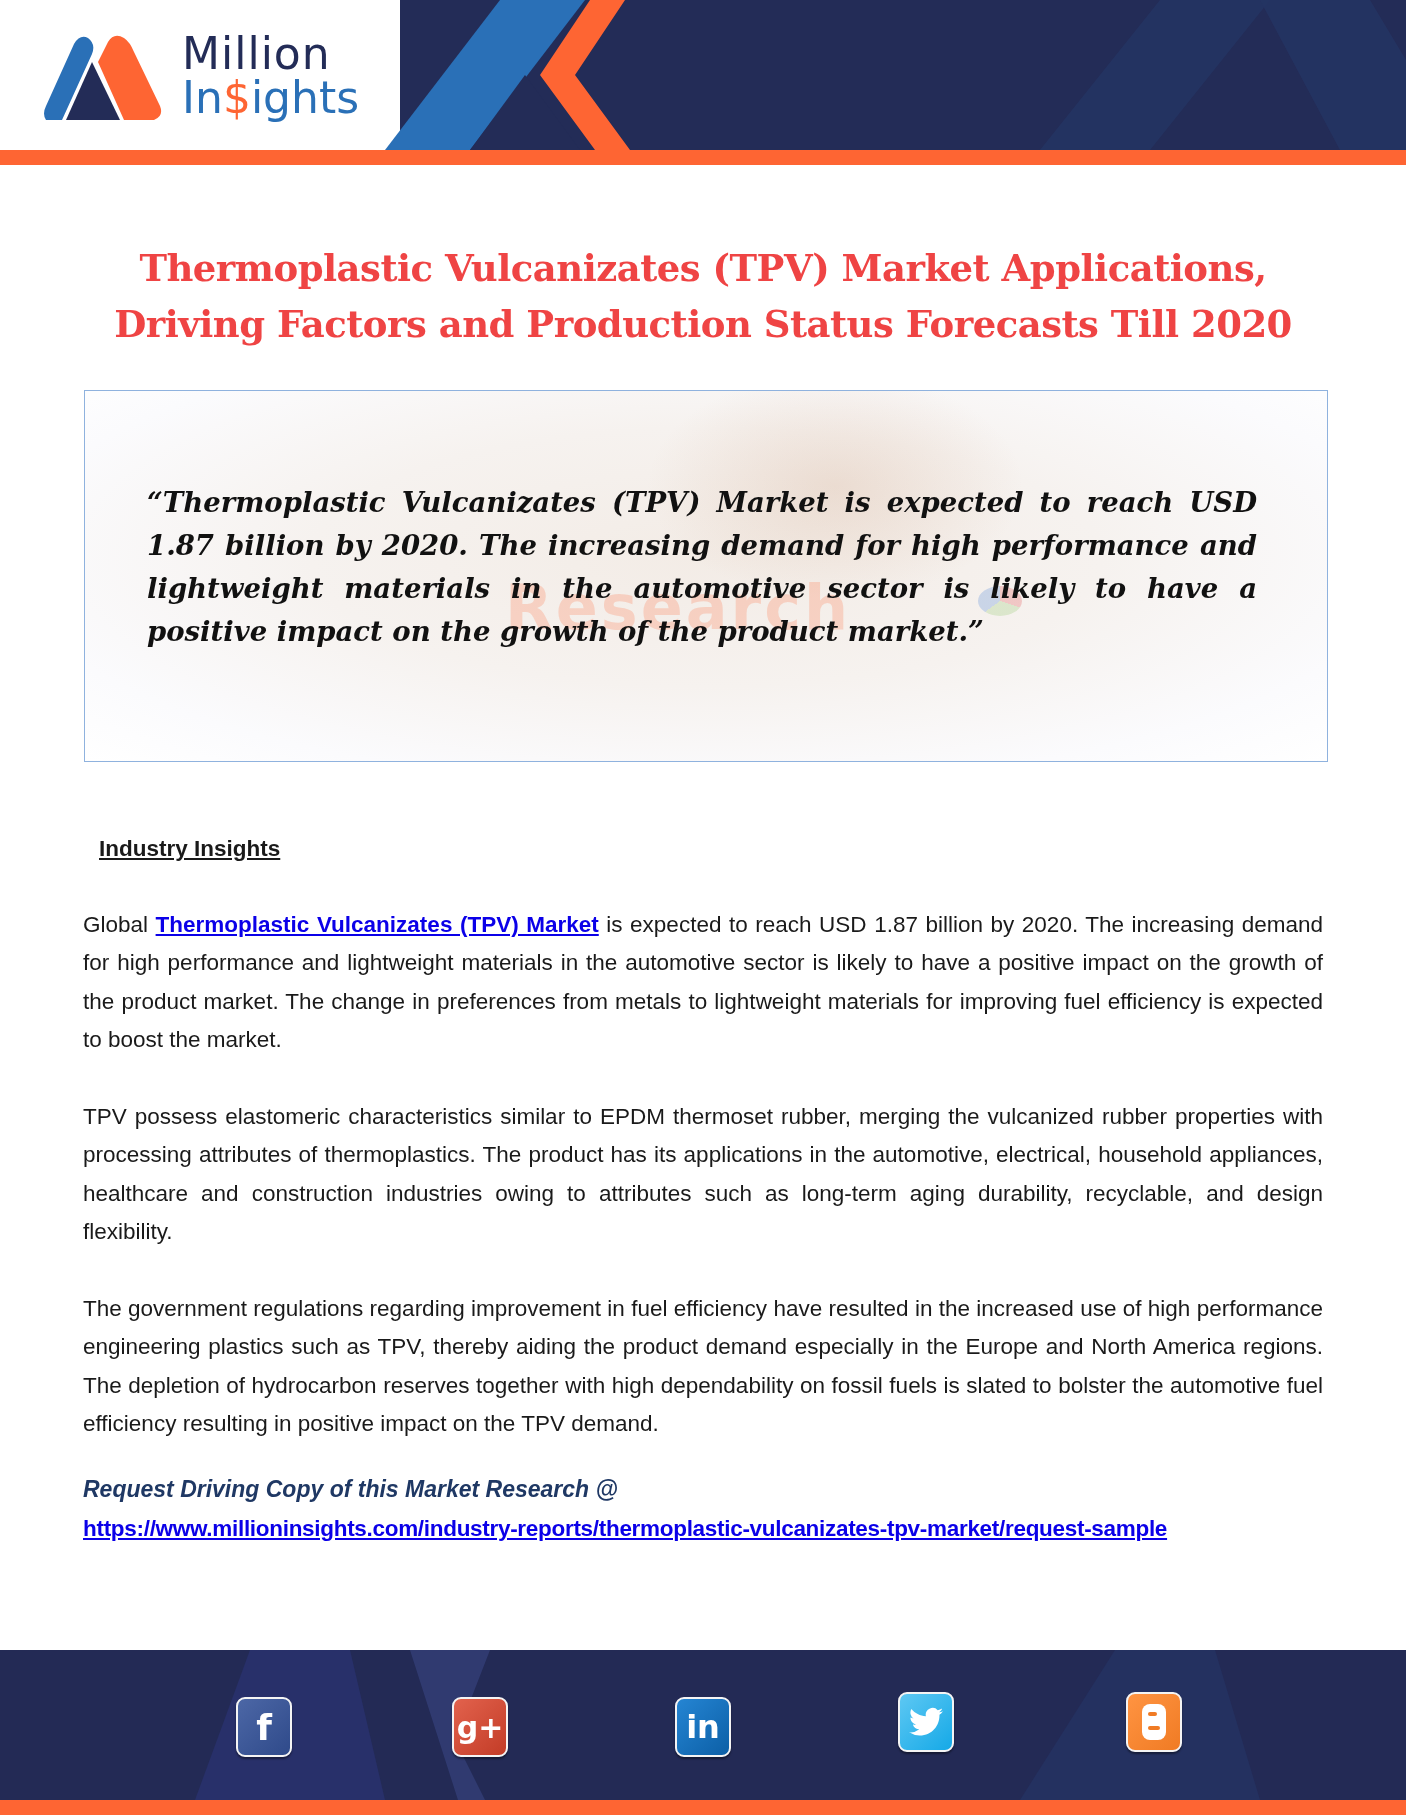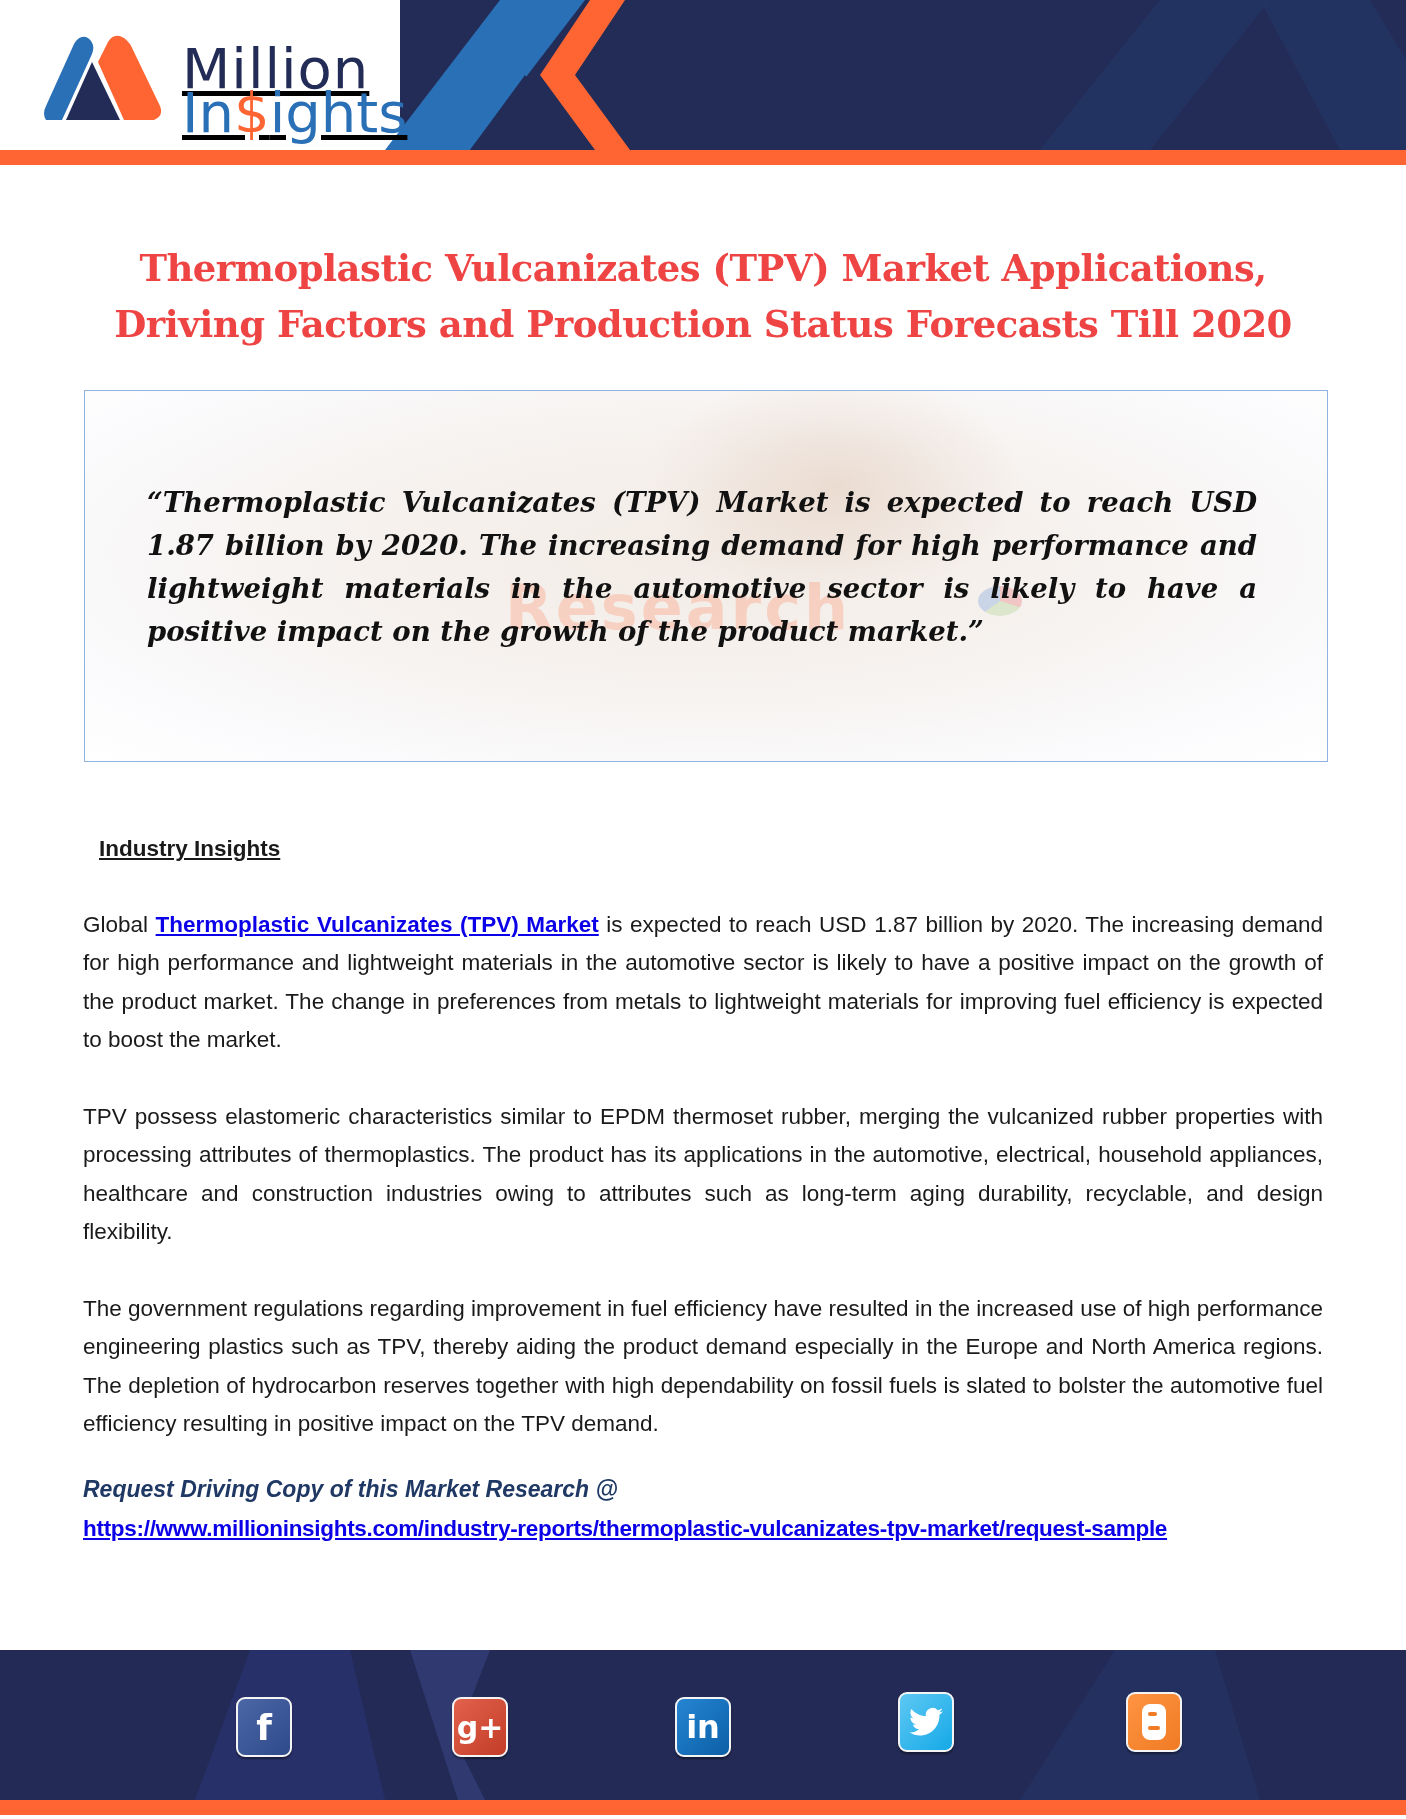--- a/index.html
+++ b/index.html
@@ -13,21 +13,21 @@
   .header-tri { position: absolute; top: 0; height: 150px; background: #233463; }
   .header-blue { position: absolute; left: 385px; top: 0; width: 200px; height: 150px; background: #2a70b7;
     clip-path: polygon(115px 0, 200px 0, 85px 150px, 0 150px); }
   .header-orange-diag { position: absolute; left: 530px; top: 0; width: 150px; height: 150px; background: #fe6533;
     clip-path: polygon(60px 0, 95px 0, 45px 75px, 100px 150px, 65px 150px, 10px 75px); }
   .header-navy-tri { position: absolute; left: 470px; top: 75px; width: 110px; height: 75px; background: #232c57;
     clip-path: polygon(55px 0, 110px 75px, 0 75px); }
   .header-bar { position: absolute; left: 0; top: 150px; width: 1406px; height: 15px; background: #fe6533; }
   .logo { position: absolute; left: 44px; top: 30px; width: 320px; height: 100px; }
   .logo-mark { position: absolute; left: 0; top: 4px; width: 120px; height: 86px; }
-  .logo-text { position: absolute; left: 138px; top: 17px; line-height: 44px; font-family: "DejaVu Sans", sans-serif; font-size: 56px; text-decoration: underline; }
+  .logo-text { position: absolute; left: 138px; top: 2px; line-height: 44px; font-family: "DejaVu Sans", sans-serif; font-size: 44px; }
   .logo-line1 { color: #232c57; letter-spacing: 1px; }
   .logo-line2 { color: #2a70b7; letter-spacing: 0px; }
   .logo-dollar { color: #fe6533; }
 
   
   .title { position: absolute; left: 60px; top: 240px; width: 1286px; text-align: center;
     font-family: "DejaVu Serif", serif; font-weight: bold; font-size: 37px; line-height: 56px; color: #ef4444; letter-spacing: -0.5px; }
 
   
   .quote-box { position: absolute; left: 84px; top: 390px; width: 1242px; height: 370px;

